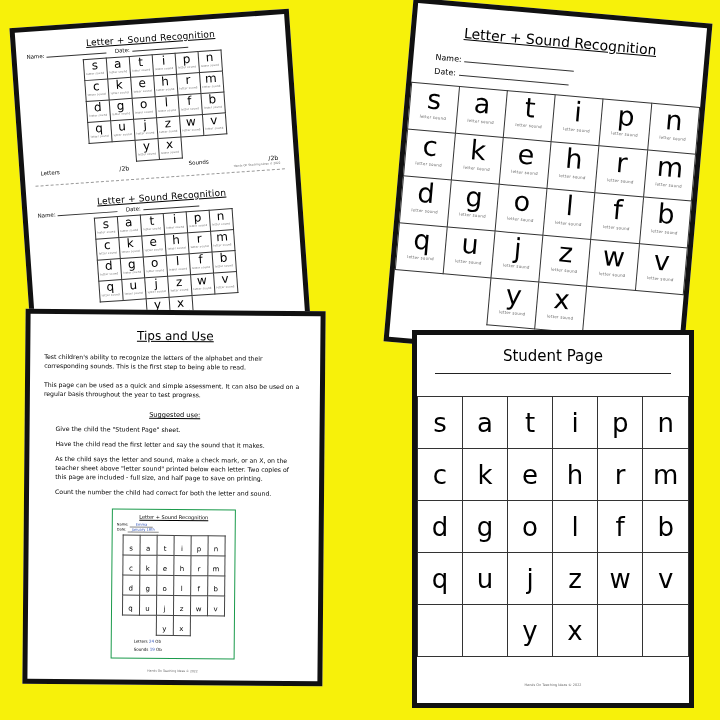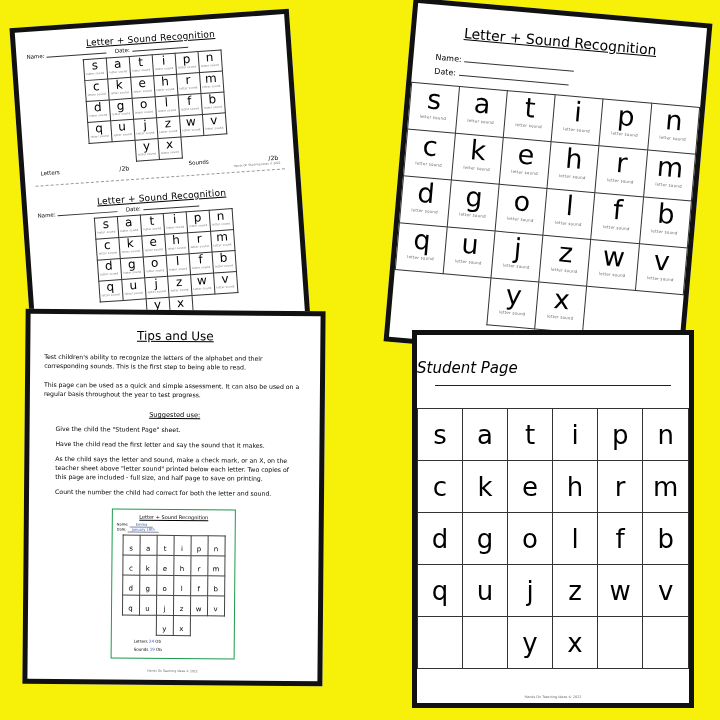--- a/index.html
+++ b/index.html
@@ -121,21 +121,21 @@
   .t-foot{font-size:4px;margin:3px 0 0 18px;}
   .t-foot i{font-style:normal;color:#2b4fb8;}
   .tips-credit{text-align:center;font-size:3px;color:#666;margin-top:10px;}
 
   
   #sheet-d{
     left:412px; top:330px; width:282px; height:378px;
     transform:rotate(0deg);
   }
   .sp-title{
-    font-size:15px;margin-top:24px;font-style:italic;
+    text-align:center;font-size:15px;margin-top:12px;
   }
   .sp-rule{border-top:1px solid #222;margin:8px 18px 0 18px;}
   .sp-grid{border-collapse:collapse;margin:22px auto 0 auto;}
   .sp-grid td{
     border:1px solid #333;width:46px;height:51px;text-align:center;vertical-align:middle;padding:0;
   }
   .sp-grid td .ltr{font-size:26px;line-height:28px;}
   .sp-credit{text-align:center;font-size:3.4px;color:#666;margin-top:26px;}
 </style>
 </head>

